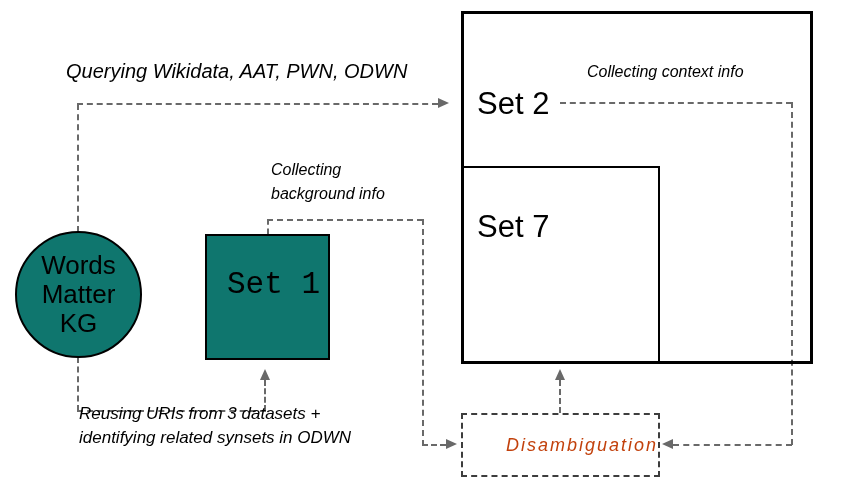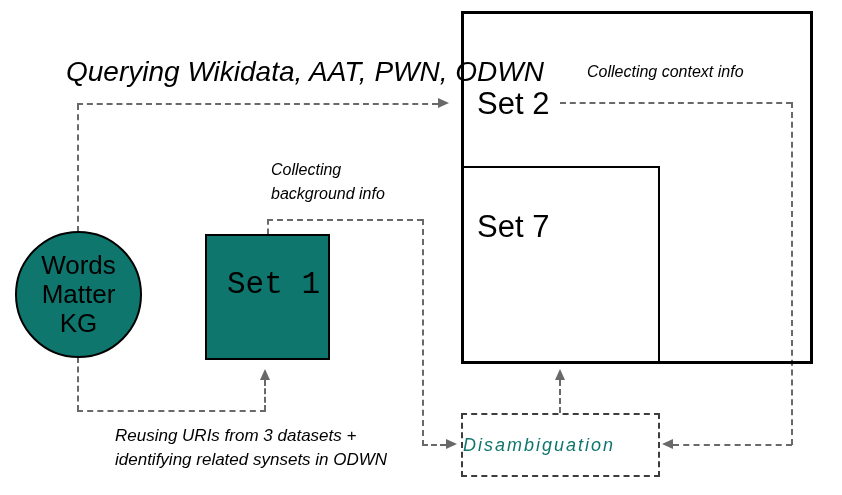--- a/index.html
+++ b/index.html
@@ -31,45 +31,45 @@
     font-size: 26px; line-height: 29px;
     white-space: pre-line;
   }
   .set1-box  { left: 205px; top: 234px; width: 125px; height: 126px; }
   .big-box   { left: 461px; top: 11px;  width: 352px; height: 353px; border-width: 3px; background: transparent; }
   .set3-box  { left: 461px; top: 166px; width: 199px; height: 198px; background: transparent; }
   .disambiguation-box {
     left: 461px; top: 413px; width: 199px; height: 64px;
     position: absolute;
     border: 2px dashed #3d3d3d;
-    display: flex; align-items: center; justify-content: flex-start;
+    display: flex; align-items: center; justify-content: flex-end;
     font-size: 18px; font-style: italic; letter-spacing: 2px;
-    color: #0f766e;
+    color: #c2410c;
     background: #ffffff;
   }
   
   .set-label {
     position: absolute;
     font-size: 31px;
     line-height: 36px;
     white-space: nowrap;
   }
   .set1-label { left: 227px; top: 267px; font-family: Liberation Mono, monospace; }
   .set2-label { left: 477px; top: 86px;  }
   .set3-label { left: 477px; top: 209px; }
   
   .edge-label {
     position: absolute;
     font-style: italic;
     white-space: pre-line;
   }
-  .querying-label   { left: 66px;  top: 60px;  font-size: 28px; line-height: 23px; white-space: nowrap; }
+  .querying-label   { left: 66px;  top: 60px;  font-size: 20px; line-height: 23px; white-space: nowrap; }
   .context-label    { left: 587px; top: 62px;  font-size: 16px; line-height: 20px; white-space: nowrap; }
   .background-label { left: 271px; top: 158px; font-size: 16px; line-height: 24px; }
-  .reusing-label    { left: 79px;  top: 424px; font-size: 17px; line-height: 24px; margin-left: 36px; }
+  .reusing-label    { left: 79px;  top: 402px; font-size: 17px; line-height: 24px; }
   
   .seg { position: absolute; }
   .seg.h { border-top: 2px dashed #696969; height: 0; }
   .seg.v { border-left: 2px dashed #696969; width: 0; }
   .arrow { position: absolute; width: 0; height: 0; }
   .arrow.right {
     border-top: 5px solid transparent; border-bottom: 5px solid transparent;
     border-left: 11px solid #696969;
   }
   .arrow.left {

